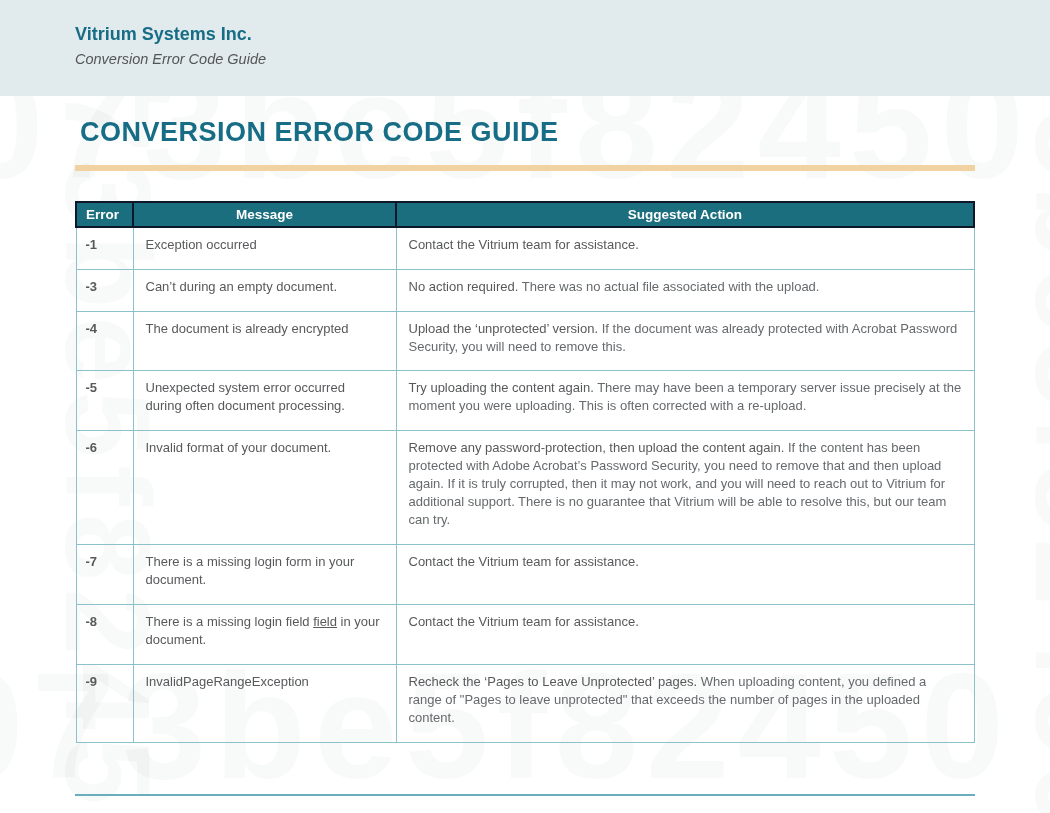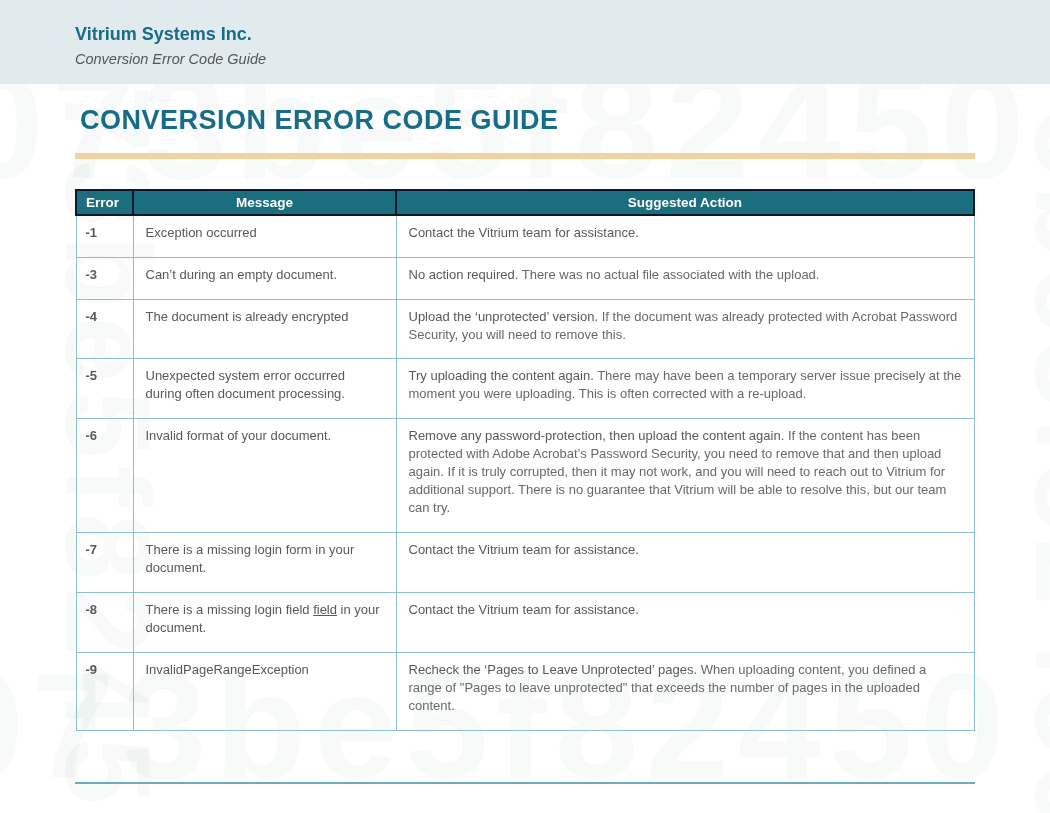--- a/index.html
+++ b/index.html
@@ -22,21 +22,21 @@
   .watermark{
     position:absolute;font-weight:bold;color:rgba(110,135,145,0.05);
     white-space:nowrap;letter-spacing:8px;user-select:none;
   }
   .wm-top{font-size:150px;left:-40px;top:40px;}
   .wm-bottom{font-size:150px;left:-60px;top:640px;}
   .wm-left{font-size:120px;left:-330px;top:380px;transform:rotate(90deg);}
   .wm-right{font-size:120px;left:640px;top:330px;transform:rotate(90deg);}
   .page{position:relative;z-index:1;width:1050px;height:813px;}
   .band{
-    background:var(--band);height:84px;padding:23px 0 0 75px;
+    background:var(--band);height:96px;padding:23px 0 0 75px;
   }
   .company{
     color:var(--accent);font-size:18px;font-weight:bold;line-height:1.3;
   }
   .subtitle{
     color:#555;font-size:14.5px;font-style:italic;margin-top:5px;
   }
   main{padding:0 75px;}
   h1.title{
     margin:22px 0 0 5px;color:var(--accent);font-size:27px;font-weight:bold;

